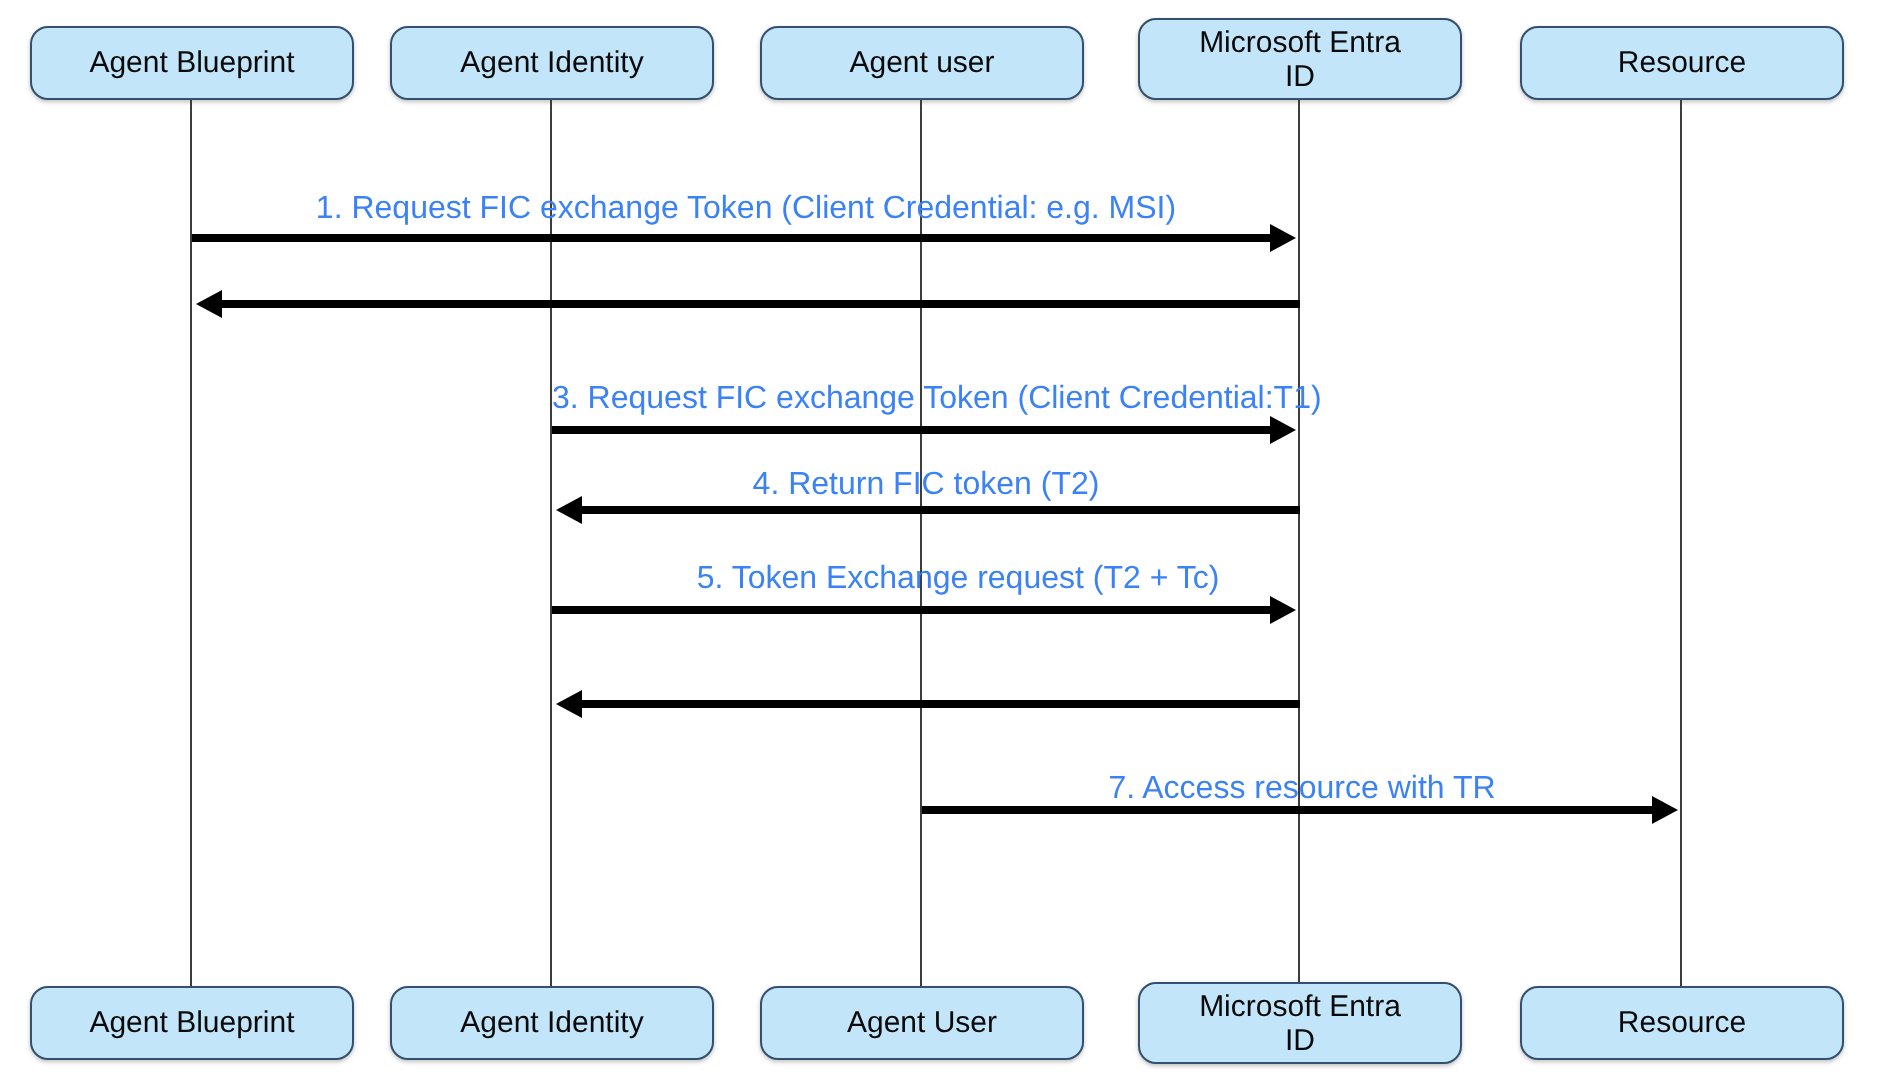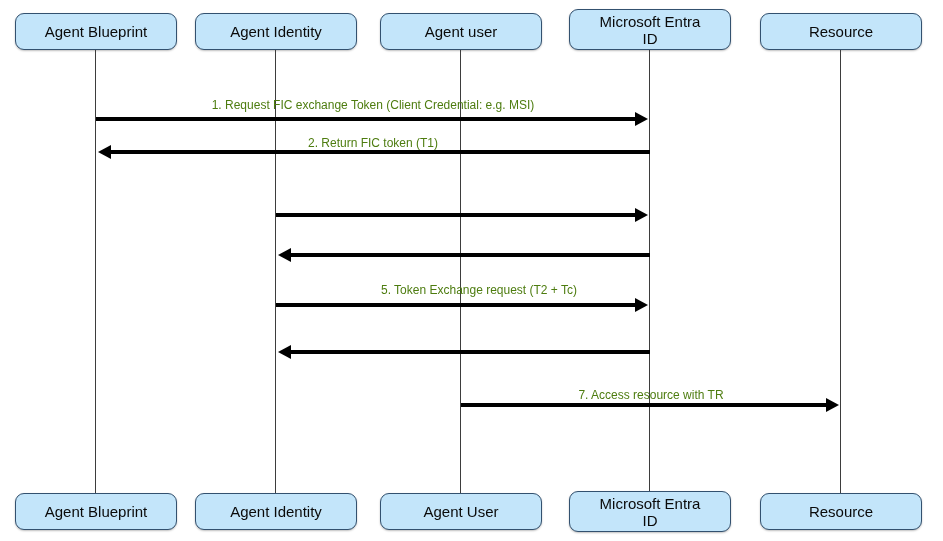--- a/index.html
+++ b/index.html
@@ -31,23 +31,23 @@
   .actor-box.tall .wrap-label { display: block; max-width: 118px; margin: 0 auto; }
   .lifeline {
     position: absolute;
     top: 50px;
     width: 1px;
     height: 443px;
     background: #3d3d3d;
   }
   .msg-label {
     position: absolute;
-    font-size: 12px;
+    font-size: 16px;
     line-height: 14px;
-    color: #4d7c0f;
+    color: #3b82f6;
     text-align: center;
     white-space: nowrap;
   }
   .msg-line {
     position: absolute;
     height: 4px;
     background: #000000;
   }
   .head {
     position: absolute;
@@ -82,27 +82,28 @@
   <div class="lifeline" style="left:95px;"></div>
   <div class="lifeline" style="left:275px;"></div>
   <div class="lifeline" style="left:460px;"></div>
   <div class="lifeline" style="left:649px;"></div>
   <div class="lifeline" style="left:840px;"></div>
 
   <div class="msg-label" style="left:96px; width:554px; top:98px;">1. Request FIC exchange Token (Client Credential: e.g. MSI)</div>
   <div class="msg-line" style="left:96px; top:117px; width:539px;"></div>
   <div class="head right" style="left:635px; top:112px;"></div>
 
-  <div class="msg-label" style="left:96px; width:554px; top:136px;">2. Return FIC token (T1)</div>
   <div class="msg-line" style="left:111px; top:150px; width:539px;"></div>
   <div class="head left" style="left:98px; top:145px;"></div>
 
+  <div class="msg-label" style="left:276px; width:374px; top:193px;">3. Request FIC exchange Token (Client Credential:T1)</div>
   <div class="msg-line" style="left:276px; top:213px; width:359px;"></div>
   <div class="head right" style="left:635px; top:208px;"></div>
 
+  <div class="msg-label" style="left:276px; width:374px; top:236px;">4. Return FIC token (T2)</div>
   <div class="msg-line" style="left:291px; top:253px; width:359px;"></div>
   <div class="head left" style="left:278px; top:248px;"></div>
 
   <div class="msg-label" style="left:292px; width:374px; top:283px;">5. Token Exchange request (T2 + Tc)</div>
   <div class="msg-line" style="left:276px; top:303px; width:359px;"></div>
   <div class="head right" style="left:635px; top:298px;"></div>
 
   <div class="msg-line" style="left:291px; top:350px; width:359px;"></div>
   <div class="head left" style="left:278px; top:345px;"></div>
 

